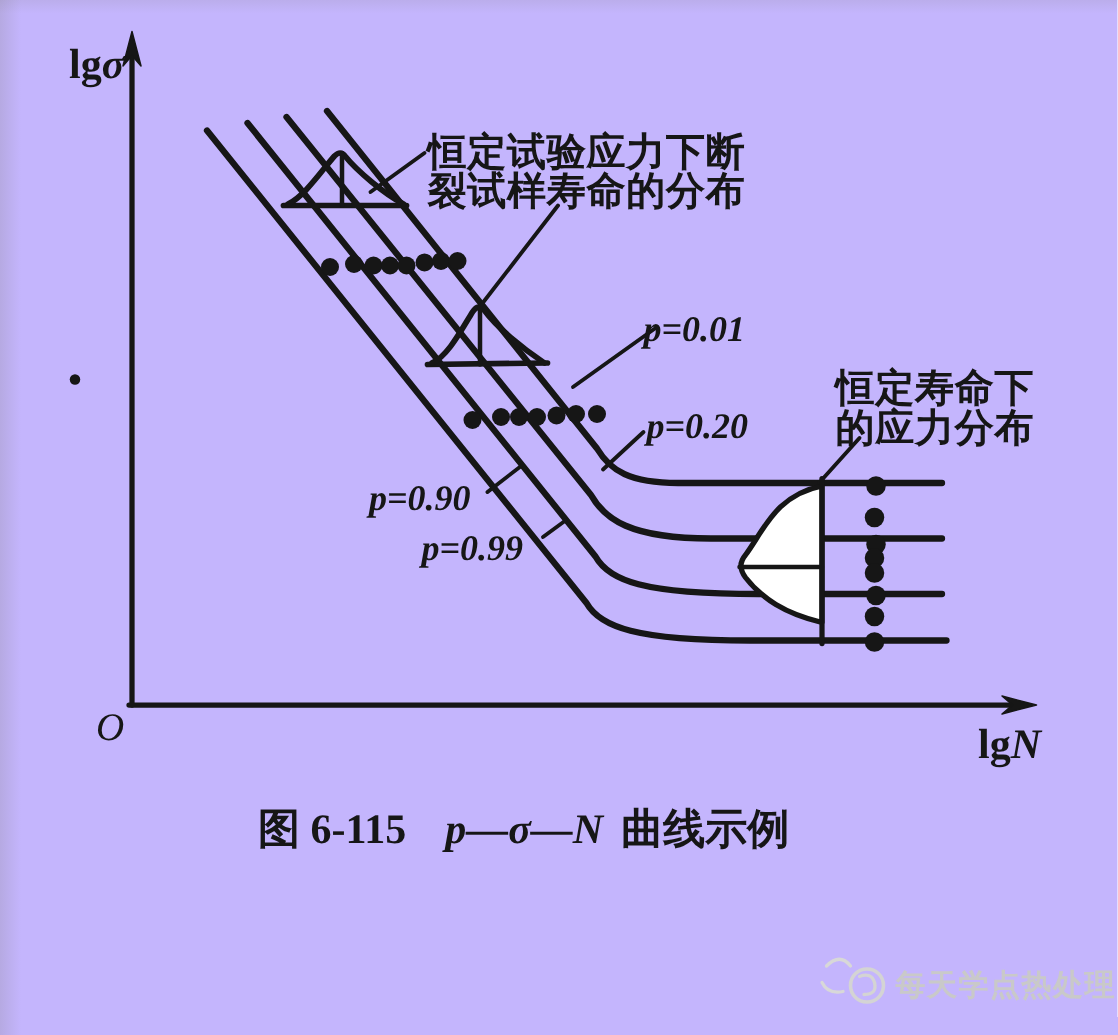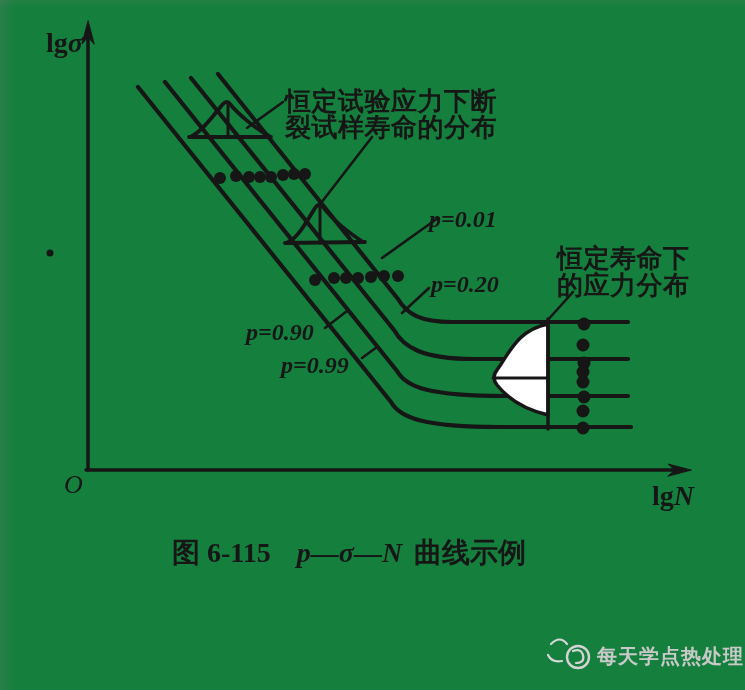--- a/index.html
+++ b/index.html
@@ -1,16 +1,16 @@
 <!DOCTYPE html>
 <html><head>
 <meta charset="utf-8">
 <style>
   html,body{margin:0;padding:0;background:#ffffff;}
-  .stage{position:relative;width:745px;height:690px;background:#15803d;overflow:hidden;
+  .stage{position:relative;width:745px;height:690px;background:#c4b5fd;overflow:hidden;
          font-family:"Liberation Serif", serif;}
   .stage svg{position:absolute;left:0;top:0;}
   .scan-edge-left{position:absolute;left:0;top:0;width:14px;height:100%;
      background:linear-gradient(90deg,rgba(125,123,118,.20),rgba(125,123,118,0));}
   .scan-edge-top{position:absolute;left:0;top:0;width:100%;height:9px;
      background:linear-gradient(180deg,rgba(125,123,118,.13),rgba(125,123,118,0));}
   text{fill:#161616;}
   .axis-label{font-size:28px;font-weight:700;font-family:"Liberation Serif",serif;}
   .italic{font-style:italic;}
   .origin{font-size:26px;font-style:italic;font-family:"Liberation Serif",serif;}

